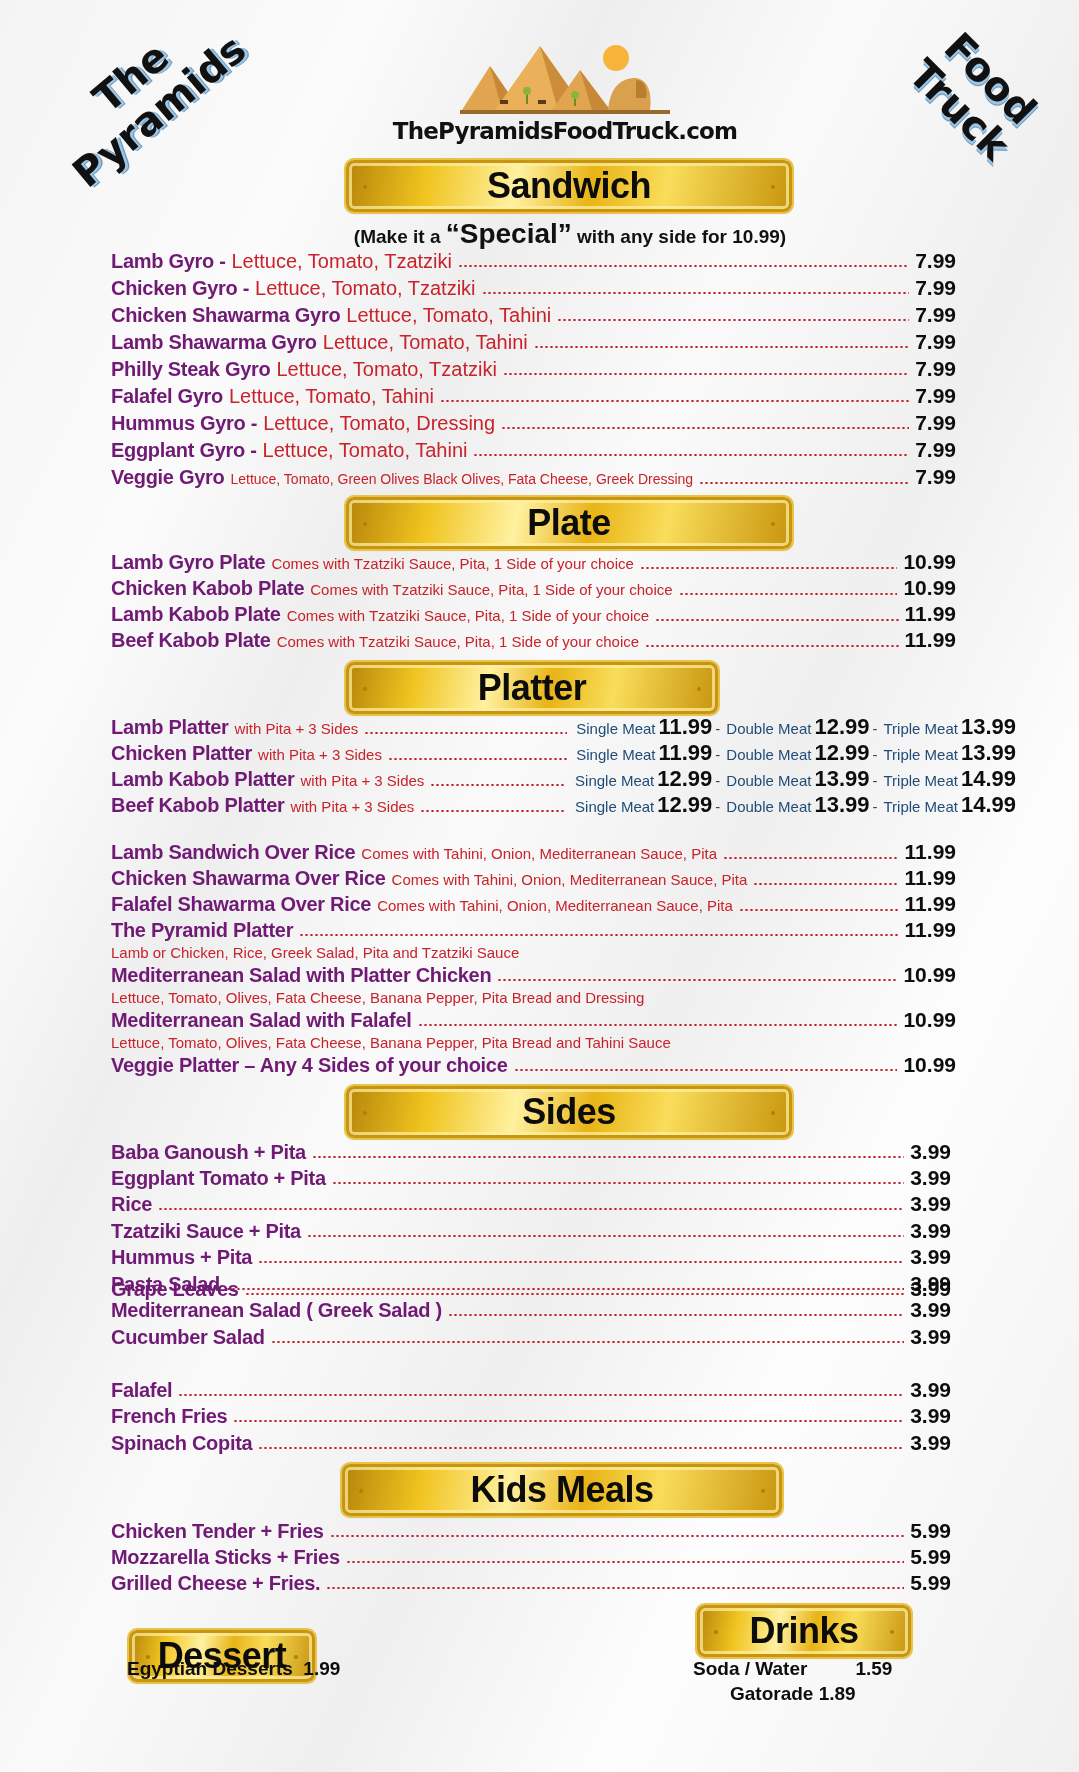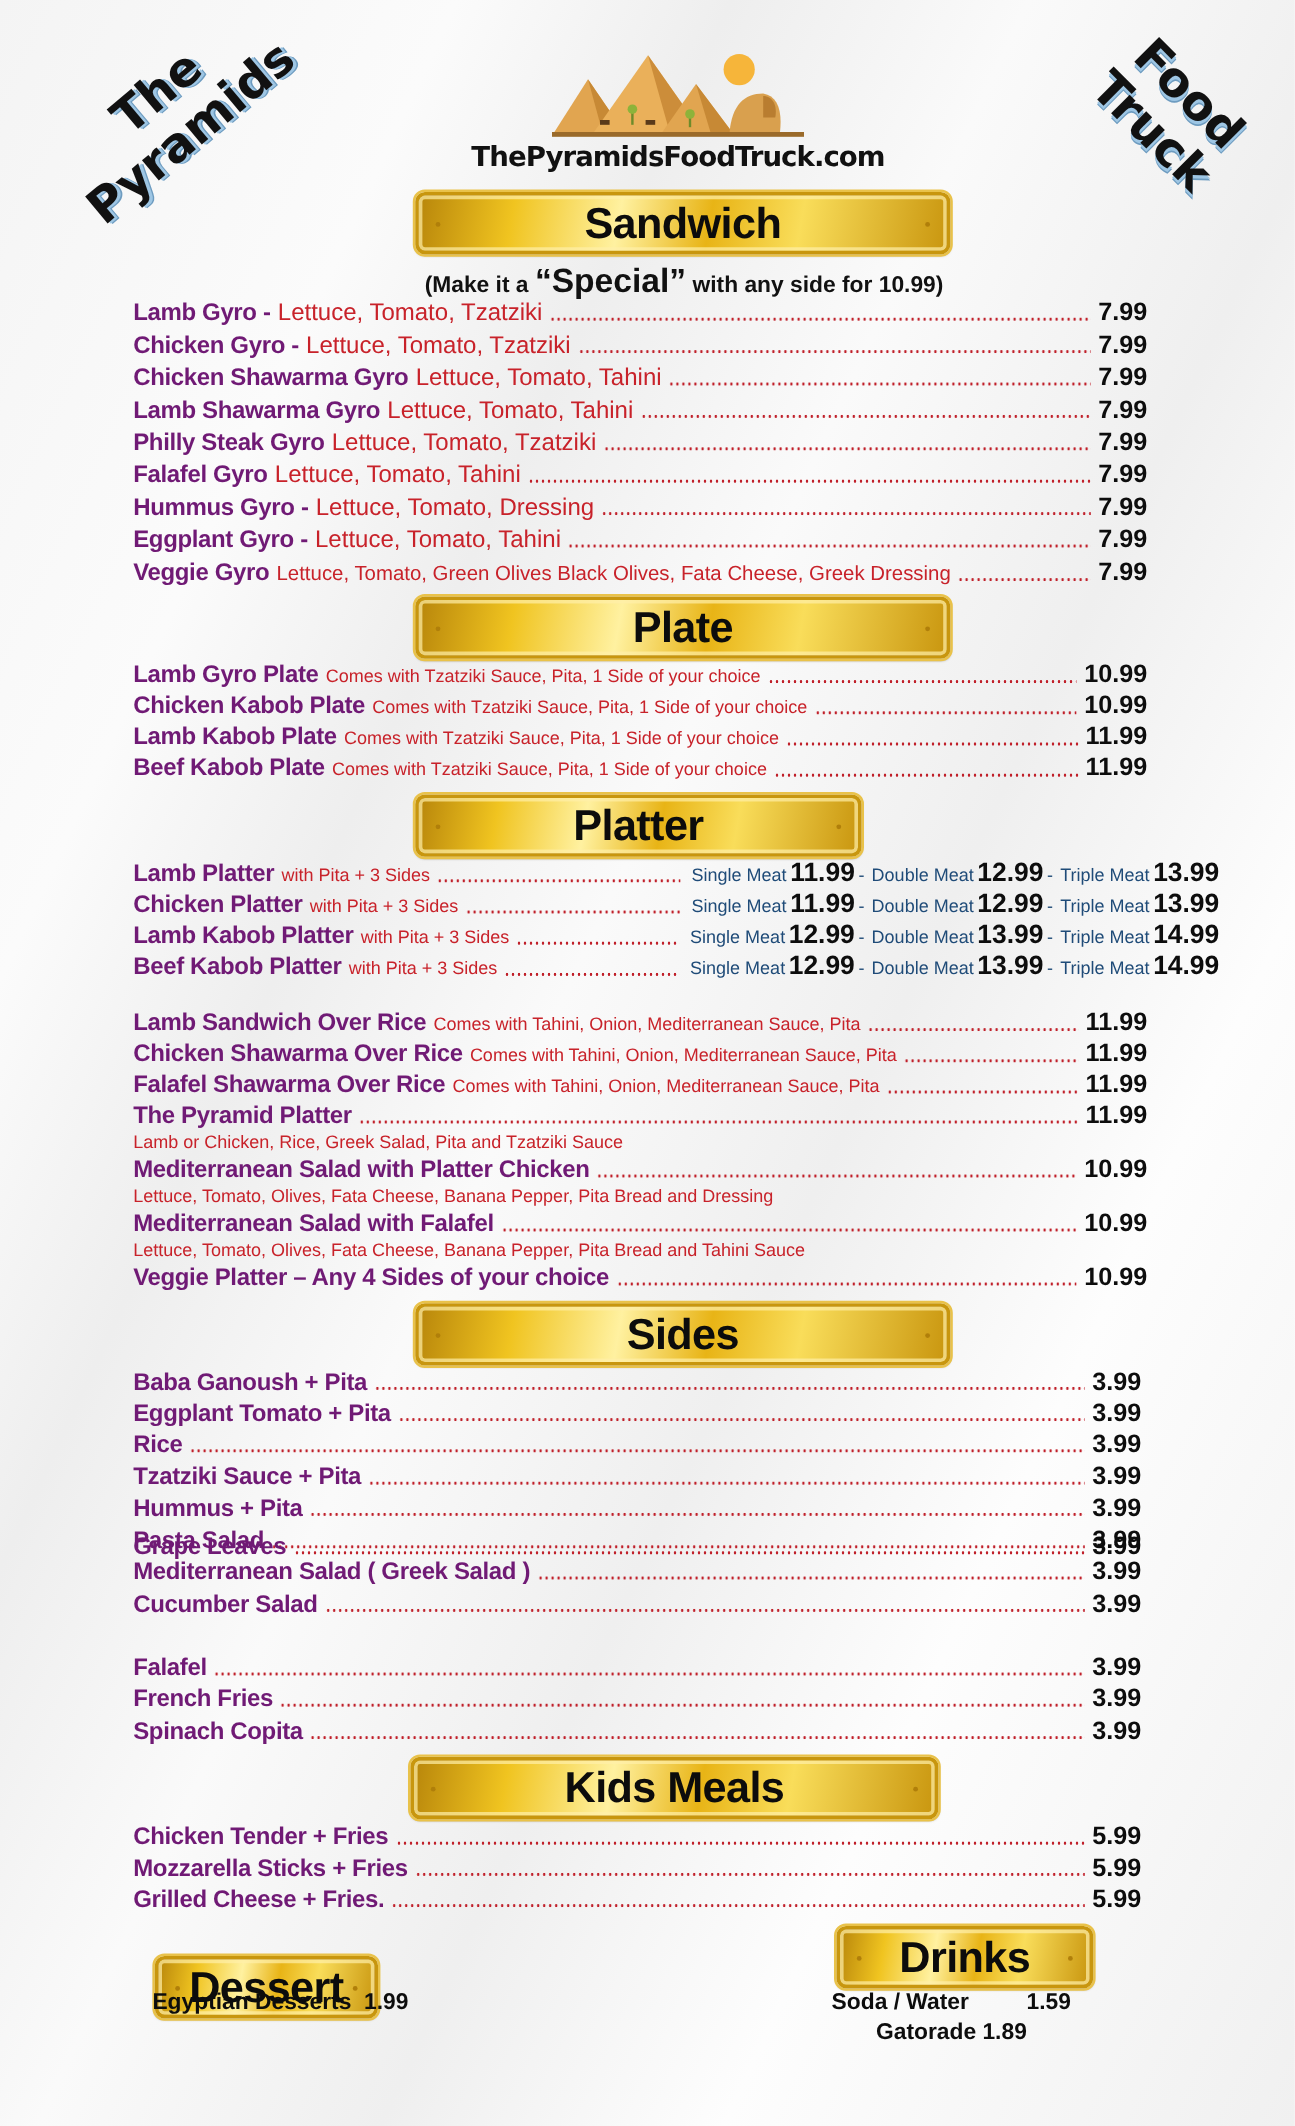--- a/index.html
+++ b/index.html
@@ -49,21 +49,21 @@
     font-weight: bold; font-size: 19px; color: #111;
   }
   .special .big { font-size: 28px; }
   .row {
     position: absolute; left: 111px; width: 845px; display: flex; align-items: baseline;
     font-size: 20px; line-height: 26px; white-space: nowrap;
   }
   .row .name { font-weight: bold; color: #701a75; letter-spacing: -0.3px; }
   .row .desc { color: #c8222a; margin-left: 6px; }
   .row .desc.sm { font-size: 15px; }
-  .row .desc.xs { font-size: 17px; }
+  .row .desc.xs { font-size: 14px; }
   .row .dots {
     flex: 1; margin: 0 6px; height: 4px; align-self: center; margin-top: 10px;
     background-image: radial-gradient(circle, #c0202a 1px, transparent 1.3px);
     background-size: 5px 4px; background-repeat: repeat-x;
   }
   .row .price { font-weight: bold; color: #0d0d0d; font-size: 21px; }
   .subdesc { position: absolute; left: 111px; color: #c8222a; font-size: 15px; }
   .plat { font-size: 15px; color: #1f4b78; margin: 0 3px; }
   .plat-p { font-weight: bold; font-size: 22px; color: #0d0d0d; }
   .plat-sep { color: #1f4b78; font-size: 15px; margin: 0 3px; }

